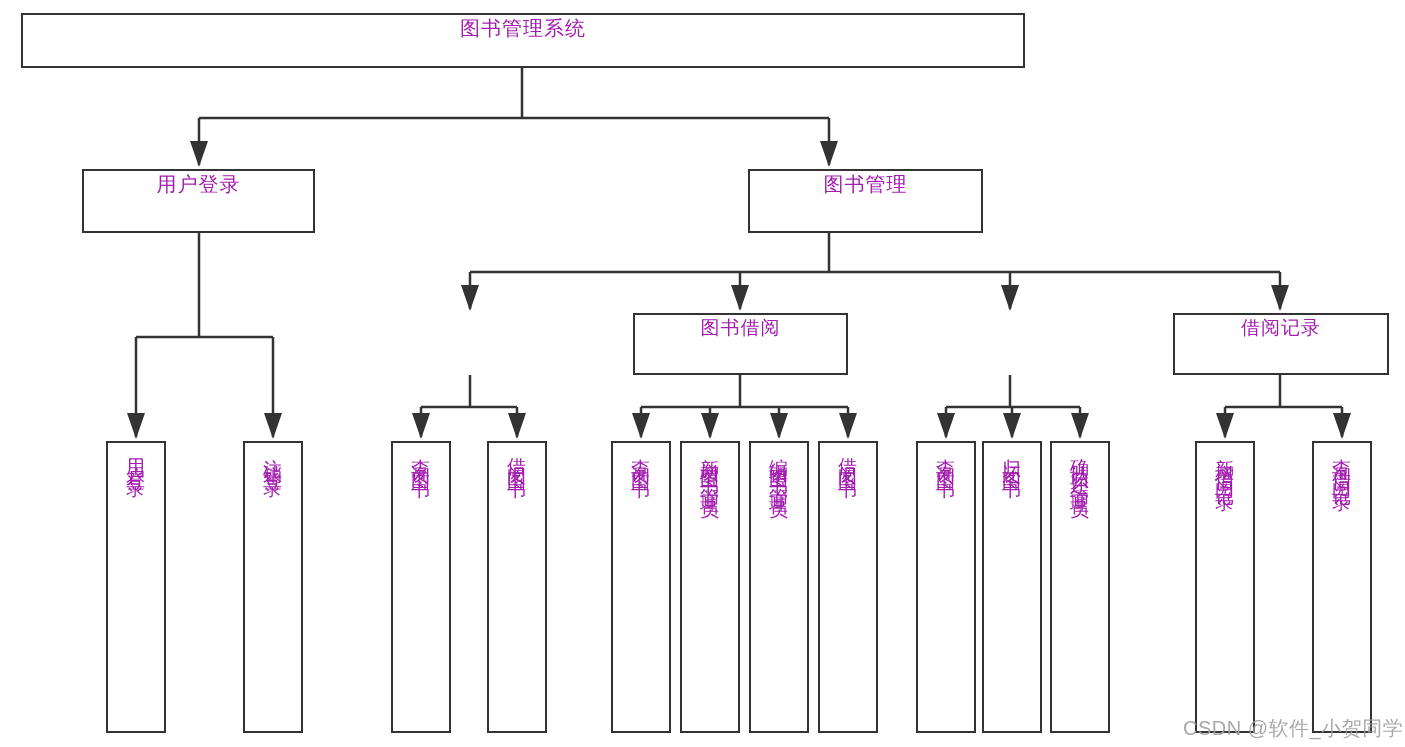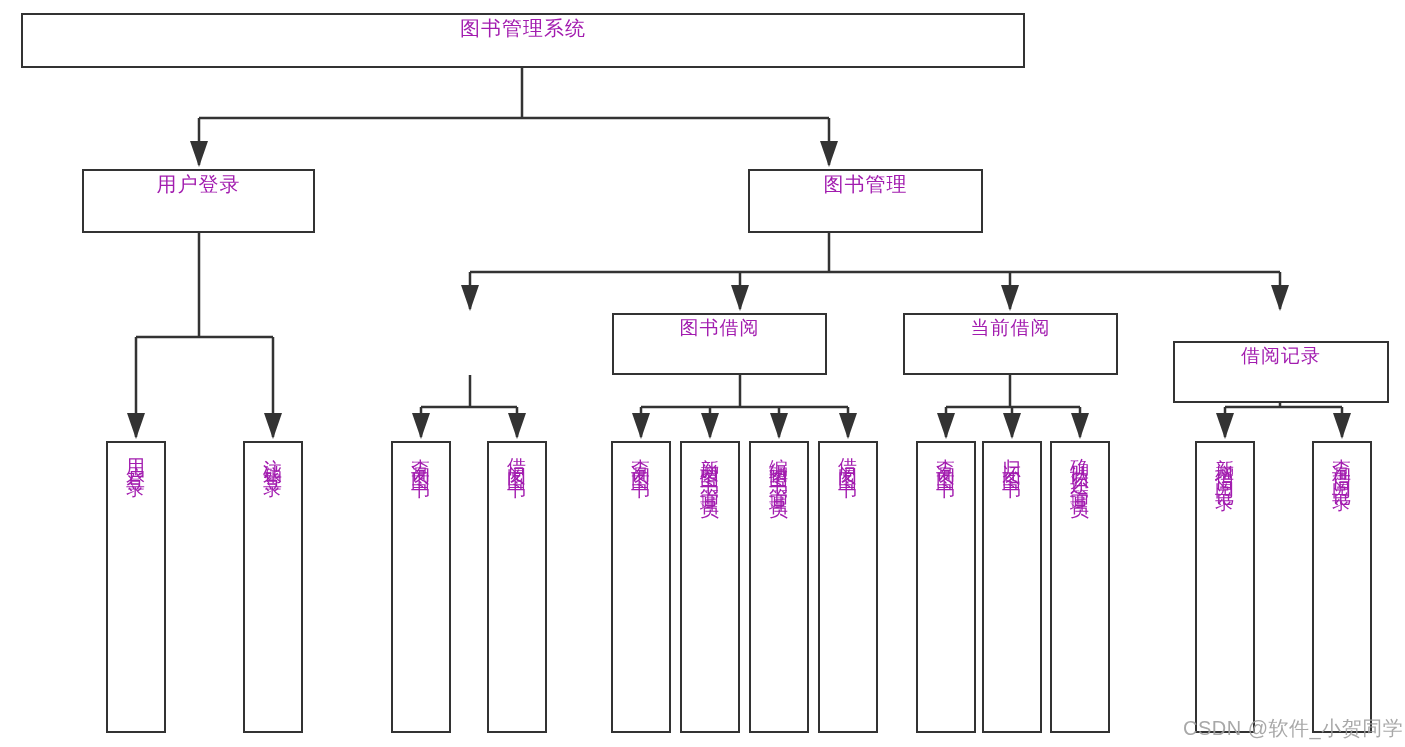--- a/index.html
+++ b/index.html
@@ -112,27 +112,24 @@
     <span>图书管理系统</span>
   </div>
 
   <div class="hbox" style="left:82px; top:169px; width:233px; height:64px;">
     <span>用户登录</span>
   </div>
   <div class="hbox" style="left:748px; top:169px; width:235px; height:64px;">
     <span>图书管理</span>
   </div>
 
-  <div class="hbox" style="left:612px; top:313px; width:215px; height:62px; font-size:19px;">
+  <div class="hbox" style="left:633px; top:313px; width:215px; height:62px; font-size:19px;">
     <span>图书借阅</span>
   </div>
-  <div class="hbox" style="left:903px; top:313px; width:215px; height:62px; font-size:19px;">
-    <span>当前借阅</span>
-  </div>
-  <div class="hbox" style="left:1173px; top:313px; width:216px; height:62px; font-size:19px;margin-top:28px;">
+  <div class="hbox" style="left:1173px; top:313px; width:216px; height:62px; font-size:19px;">
     <span>借阅记录</span>
   </div>
 
   <div class="vbox" style="left:106px; top:441px; width:60px; height:292px;">
     <span class="vtext">用户登录</span>
   </div>
   <div class="vbox" style="left:243px; top:441px; width:60px; height:292px;">
     <span class="vtext">注销登录</span>
   </div>
 

